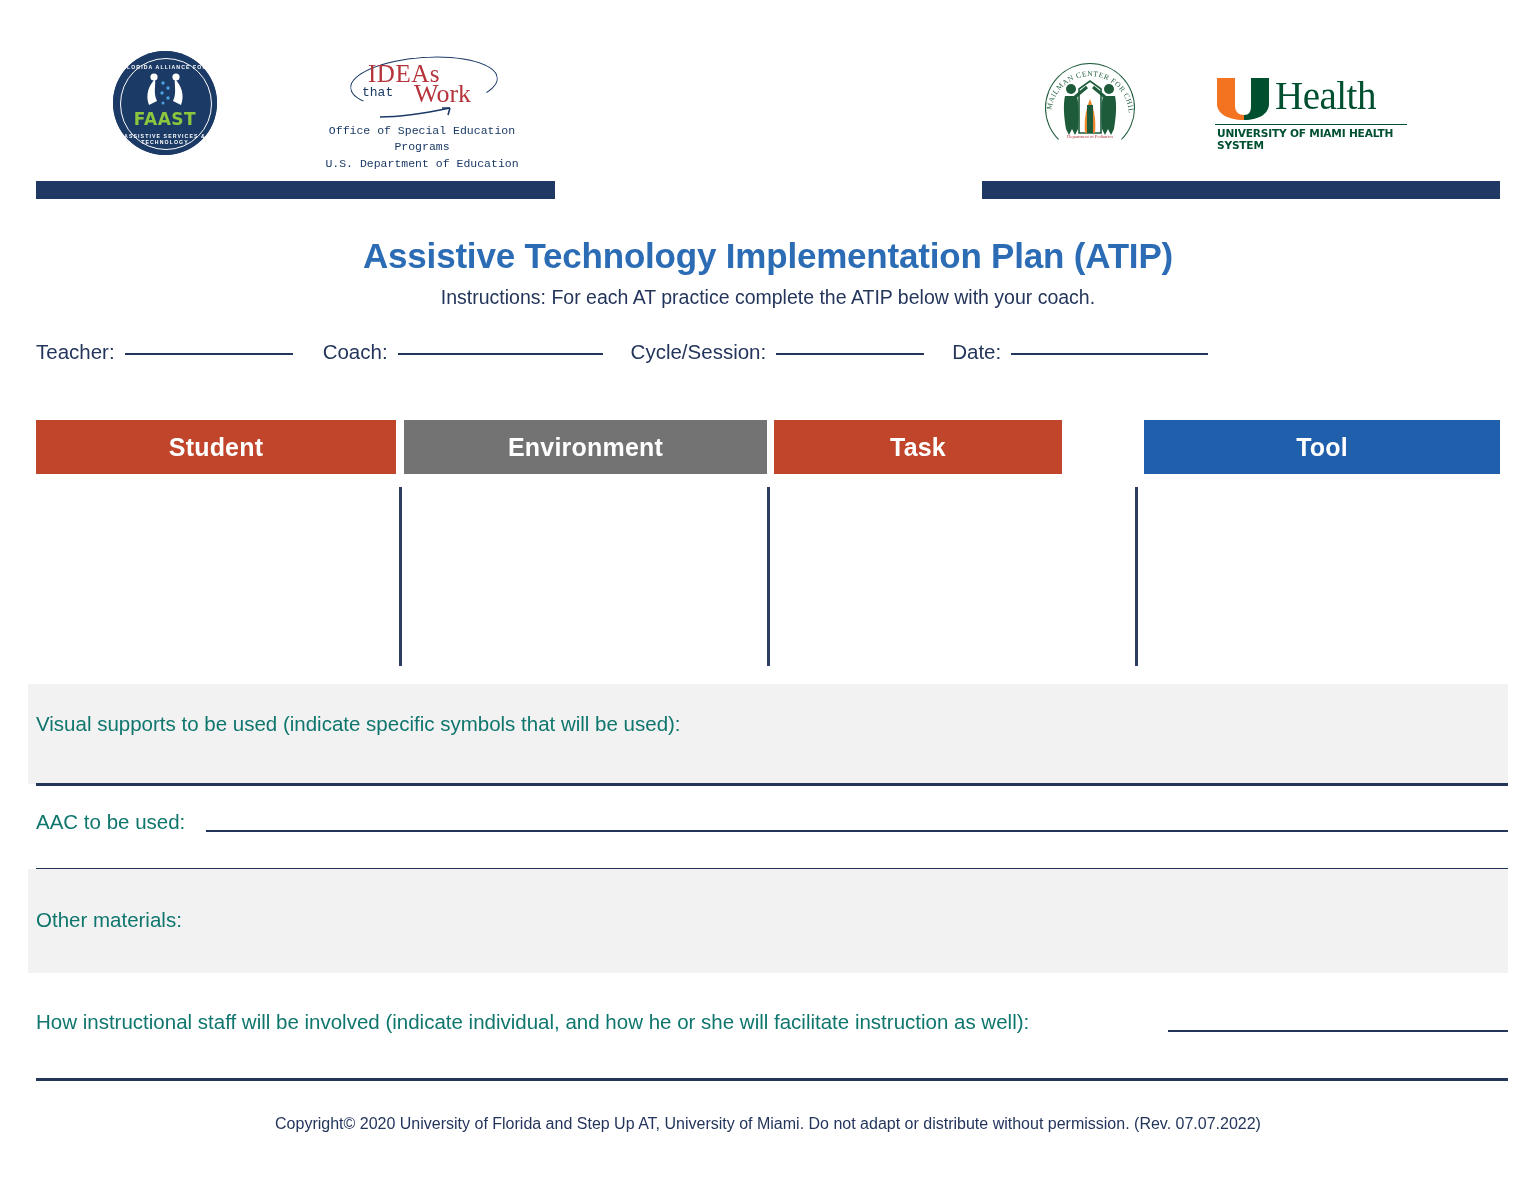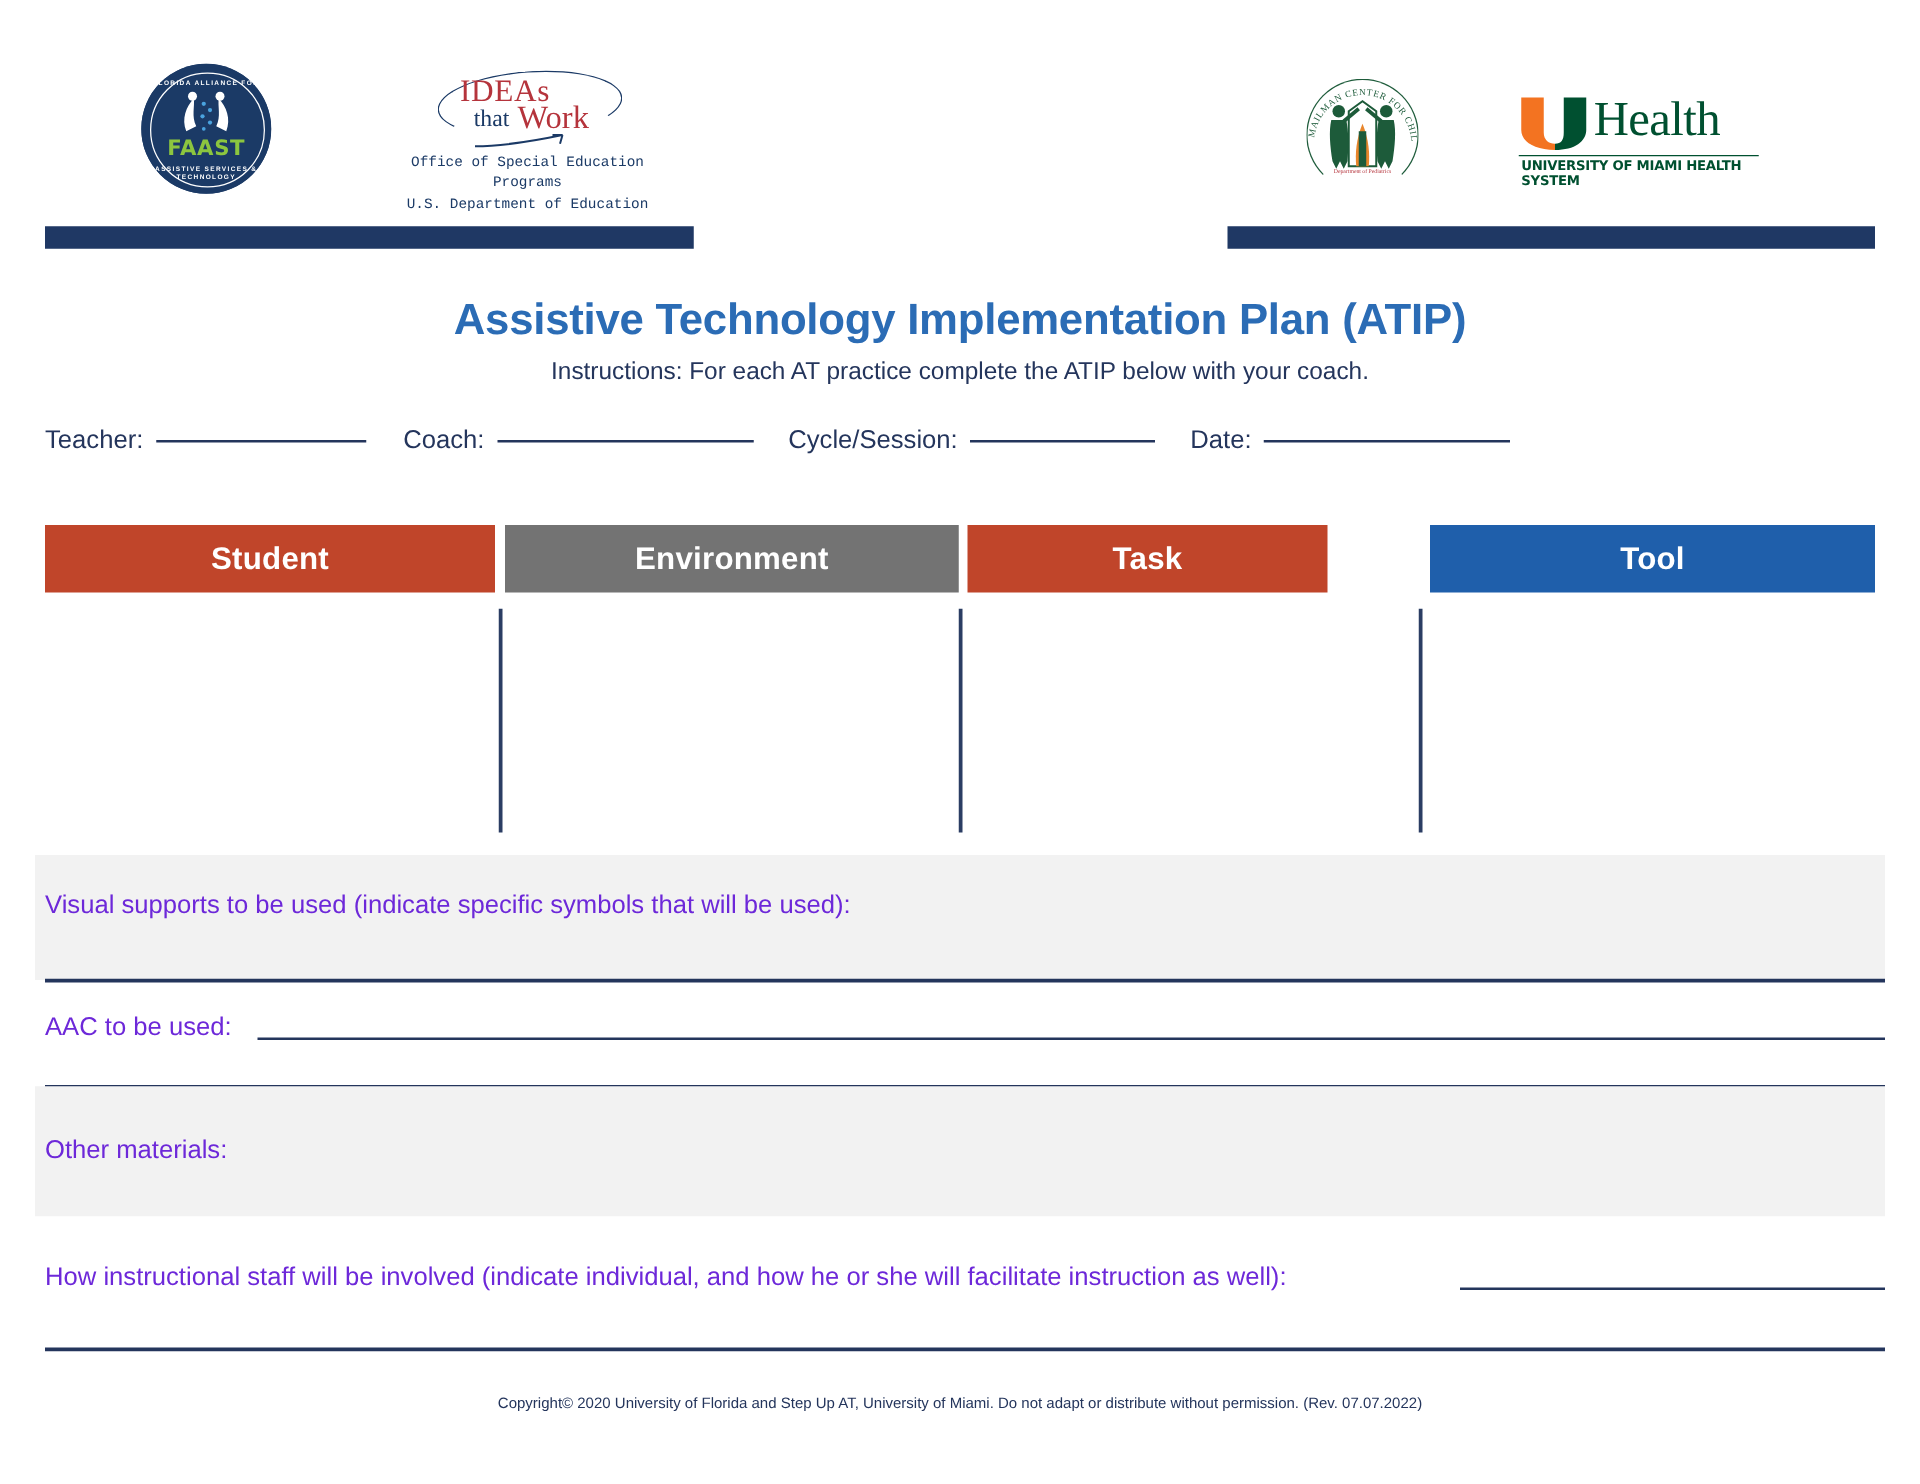--- a/index.html
+++ b/index.html
@@ -89,23 +89,23 @@
     transform: rotate(-4deg);
   }
   .ideas-ideas {
     position: absolute; left: 46px; top: 5px;
     font-family: "Liberation Serif", serif;
     font-size: 25px;
     color: #b5343c;
     letter-spacing: 0.5px;
   }
   .ideas-that {
-    position: absolute; left: 57px; top: 30px;
-    font-family: Liberation Serif, serif;
-    font-size: 19px;
+    position: absolute; left: 40px; top: 30px;
+    font-family: Liberation Mono, monospace;
+    font-size: 13px;
     color: #1b3a66;
   }
   .ideas-work {
     position: absolute; left: 92px; top: 24px;
     font-family: "Liberation Serif", serif;
     font-size: 26px;
     color: #b5343c;
   }
   .ideas-arrow {
     position: absolute; left: 56px; top: 52px; width: 80px; height: 12px;
@@ -342,21 +342,21 @@
     left: 28px;
     width: 1480px;
     background: #f2f2f2;
   }
   .band-visual { top: 684px;  height: 100px; }
   .band-other  { top: 869px;  height: 104px; }
 
   .band-label {
     position: absolute;
     font-size: 20.5px;
-    color: #6d28d9;
+    color: #0f766e;
     white-space: nowrap;
   }
   .lbl-visual { left: 36px; top: 712px; }
   .lbl-aac    { left: 36px; top: 810px; }
   .lbl-other  { left: 36px; top: 908px; }
   .lbl-staff  { left: 36px; top: 1010px; }
 
   .hrule {
     position: absolute;
     left: 36px;
@@ -375,21 +375,21 @@
   }
   .ir-aac   { left: 206px;  top: 830px;  width: 1302px; }
   .ir-staff { left: 1168px; top: 1030px; width: 340px; }
 
   
   .footer {
     position: absolute;
     left: 0; top: 1115px;
     width: 1536px;
     text-align: center;
-    font-size: 12px;
+    font-size: 16px;
     color: #24355c;
   }
   .footer .rev { color: #24355c; }
 </style>
 </head>
 <body>
 
 <div class="page">
 
   <div class="logo-band">

